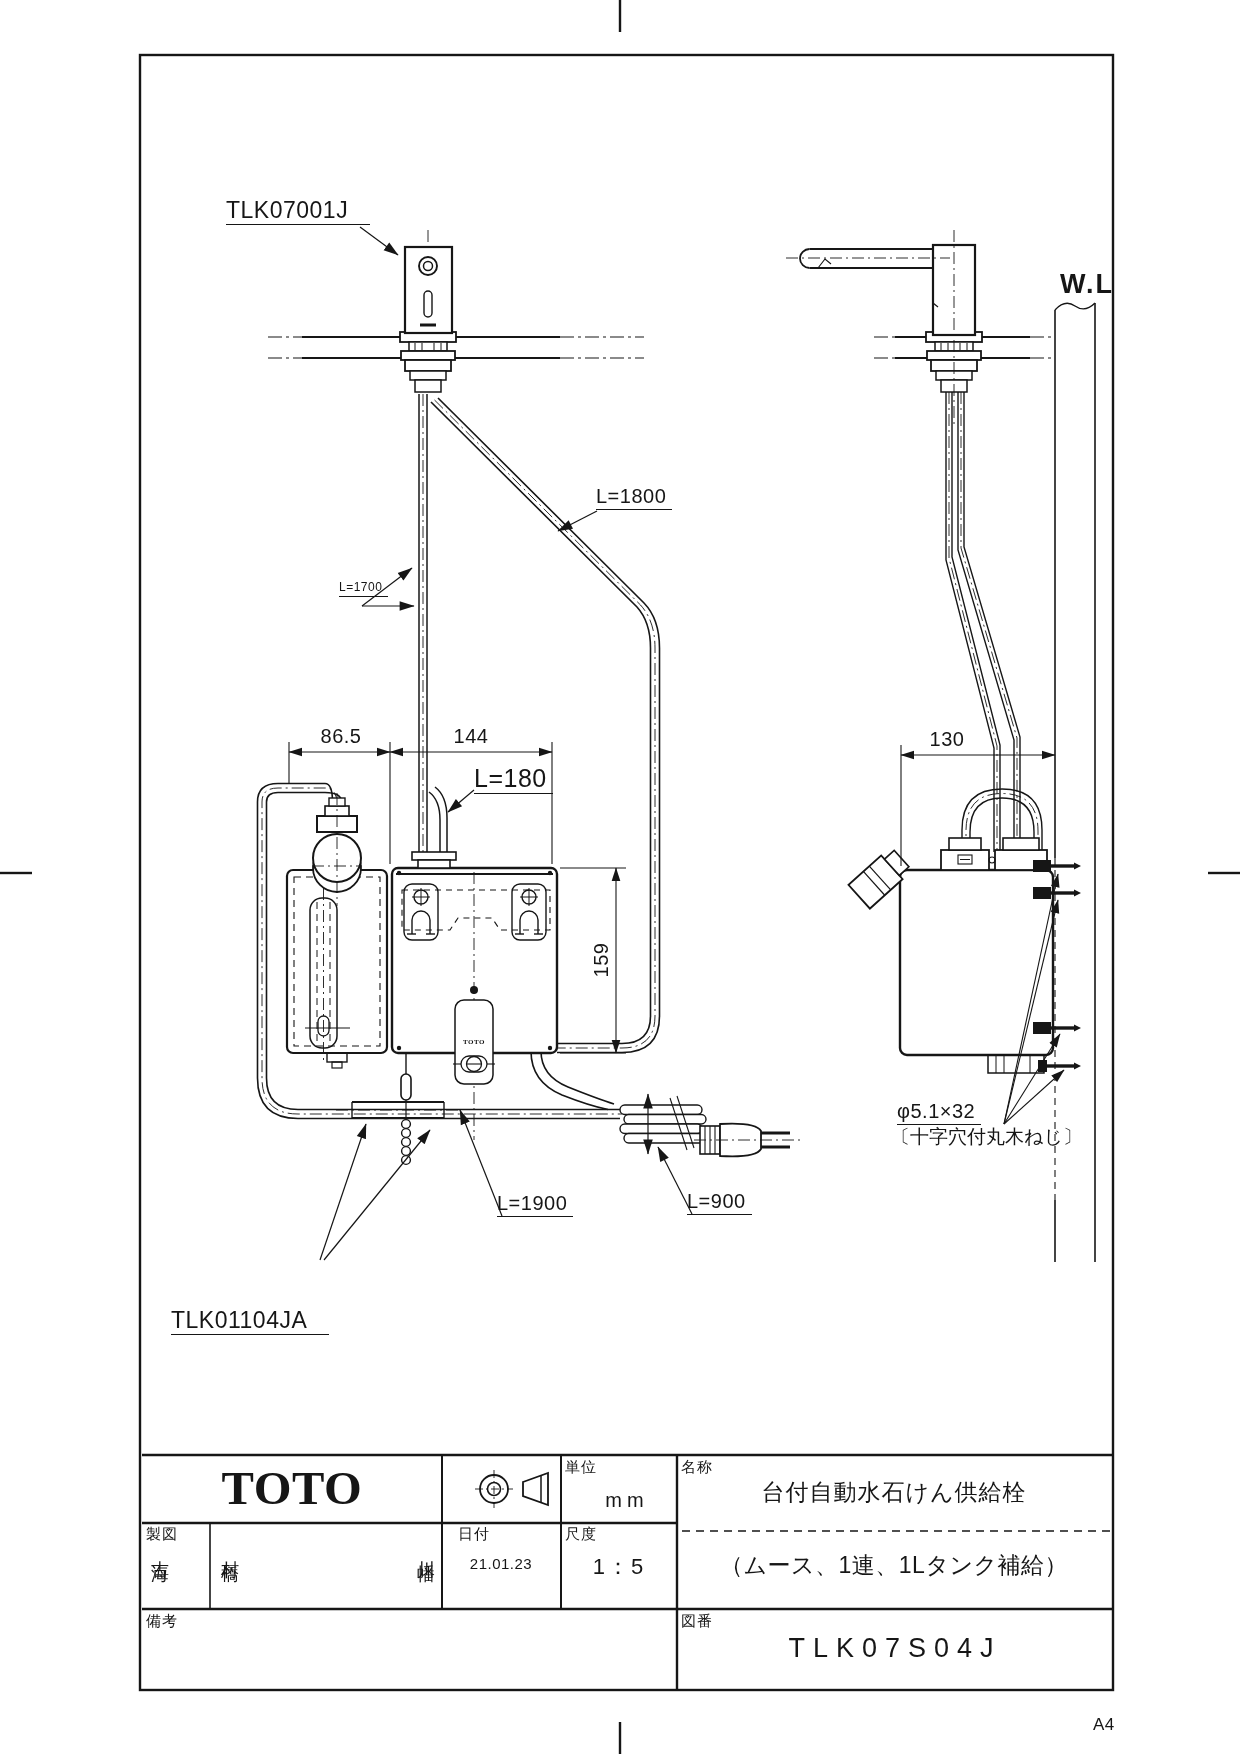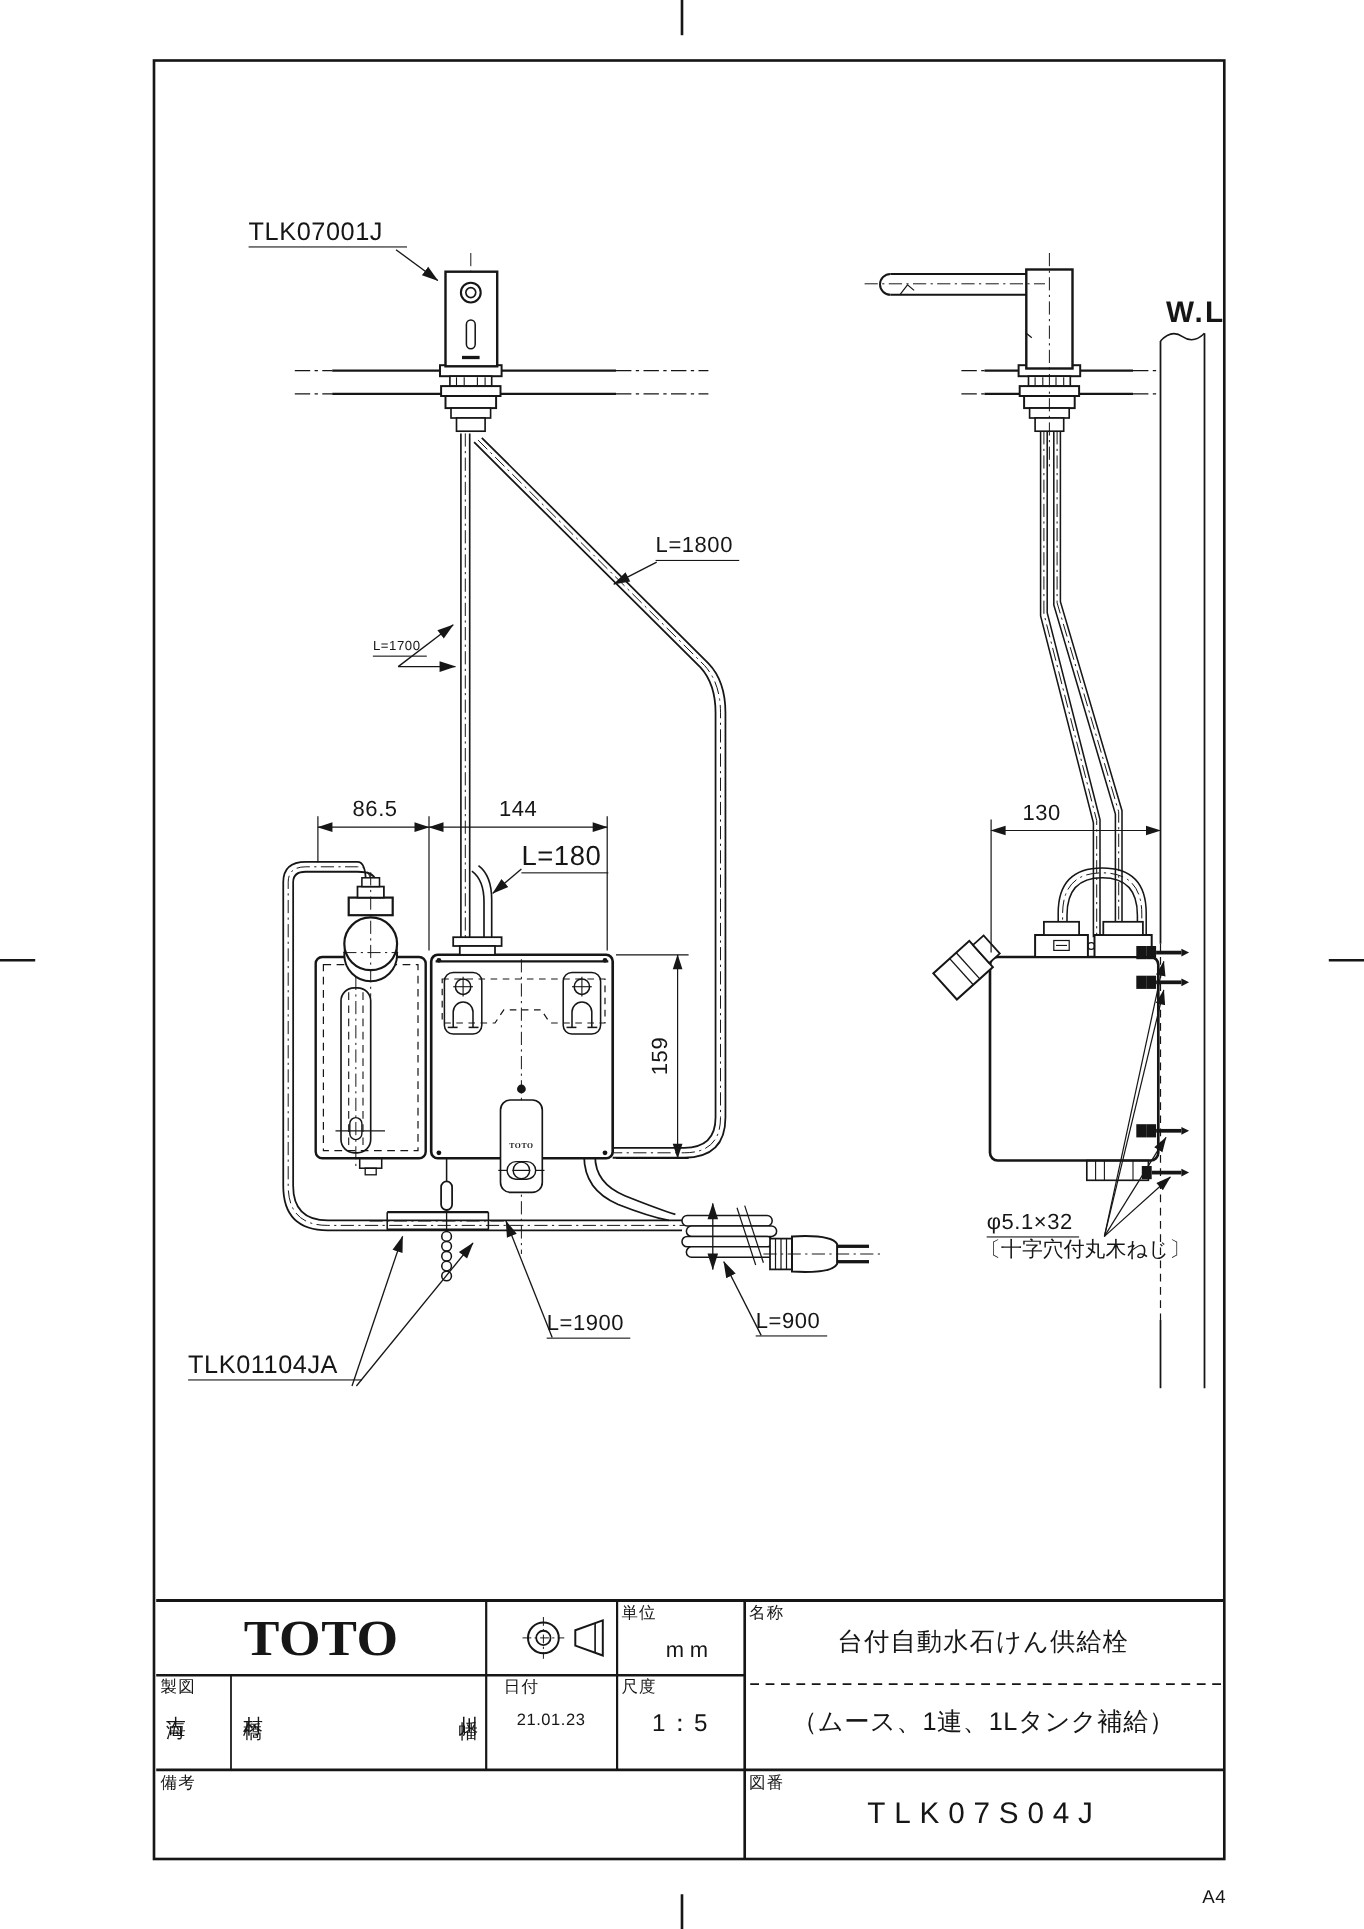--- a/index.html
+++ b/index.html
@@ -369,21 +369,21 @@
 
   <div class="lbl ul" style="left:226px;top:198px;font-size:23px;">TLK07001J</div>
   <div class="lbl ul2" style="left:291px;top:581px;font-size:12px;margin-left:48px;">L=1700</div>
   <div class="lbl ul2" style="left:596px;top:486px;font-size:20px;">L=1800</div>
   <div class="lbl ctr" style="left:341px;top:726px;font-size:20px;">86.5</div>
   <div class="lbl ctr" style="left:471px;top:726px;font-size:20px;">144</div>
   <div class="lbl ul2" style="left:474px;top:765px;font-size:25px;">L=180</div>
   <div class="lbl rot" style="left:601px;top:960px;font-size:20px;">159</div>
   <div class="lbl ul2" style="left:497px;top:1193px;font-size:20px;">L=1900</div>
   <div class="lbl ul2" style="left:687px;top:1191px;font-size:20px;">L=900</div>
-  <div class="lbl ul" style="left:171px;top:1228px;font-size:23px;">TLK01104JA</div>
+  <div class="lbl ul" style="left:171px;top:1308px;font-size:23px;">TLK01104JA</div>
   <div class="lbl ctr" style="left:947px;top:729px;font-size:20px;">130</div>
   <div class="lbl" style="left:1060px;top:270px;font-size:27px;letter-spacing:2px;font-weight:bold;">W.L</div>
   <div class="lbl ul2" style="left:897px;top:1101px;font-size:20px;">φ5.1×32</div>
   <div class="lbl" style="left:891px;top:1127px;font-size:19px;letter-spacing:0;">〔十字穴付丸木ねじ〕</div>
   <div class="lbl ctr" style="left:474px;top:1039px;font-size:7px;font-weight:bold;font-family:'Liberation Serif',serif;letter-spacing:0.5px;">TOTO</div>
 
   <div class="lbl logo" style="left:292px;top:1466px;font-size:45px;">TOTO</div>
   <div class="lbl small" style="left:565px;top:1459px;">単位</div>
   <div class="lbl ctr" style="left:627px;top:1490px;font-size:20px;letter-spacing:5px;">mm</div>
   <div class="lbl small" style="left:681px;top:1459px;">名称</div>

